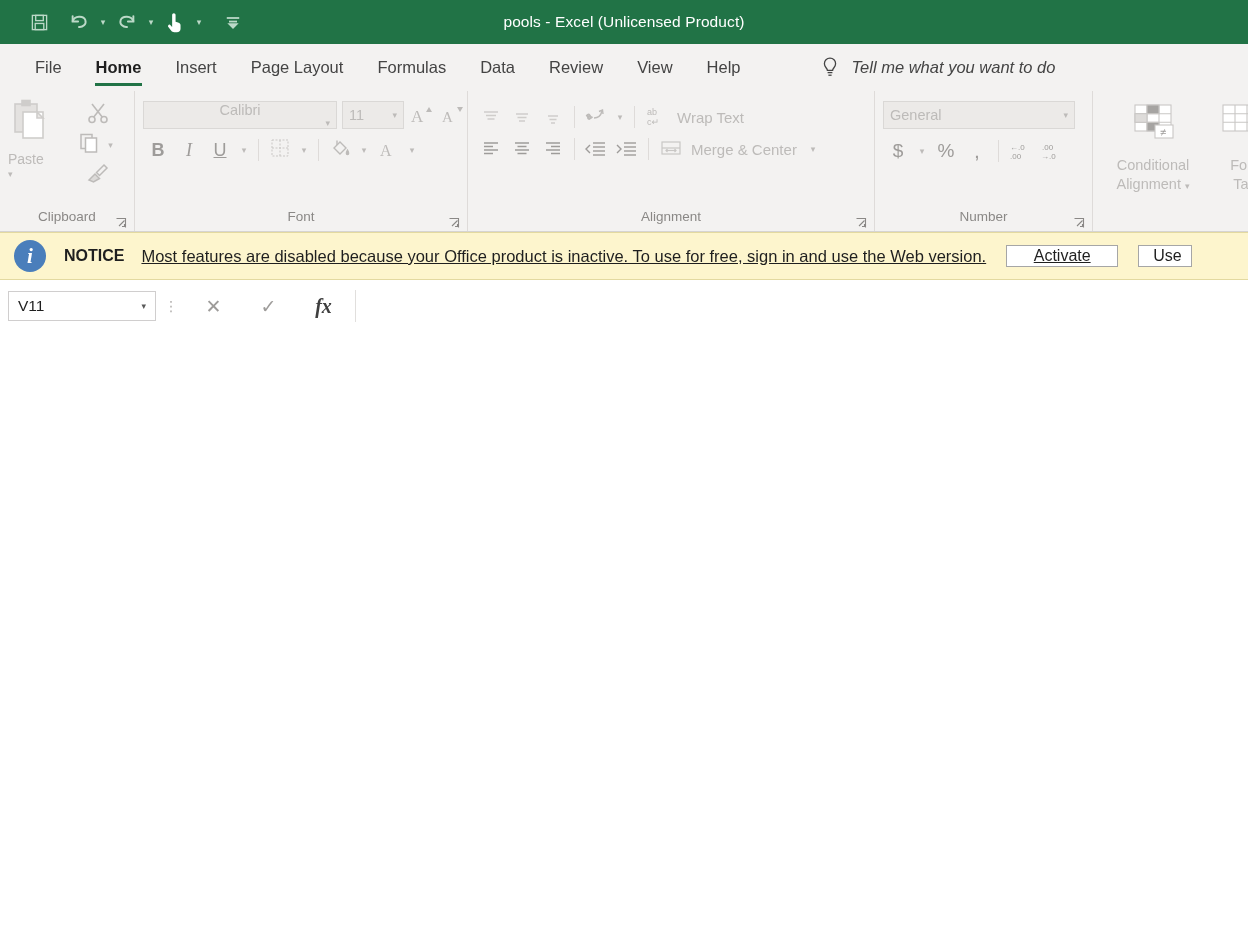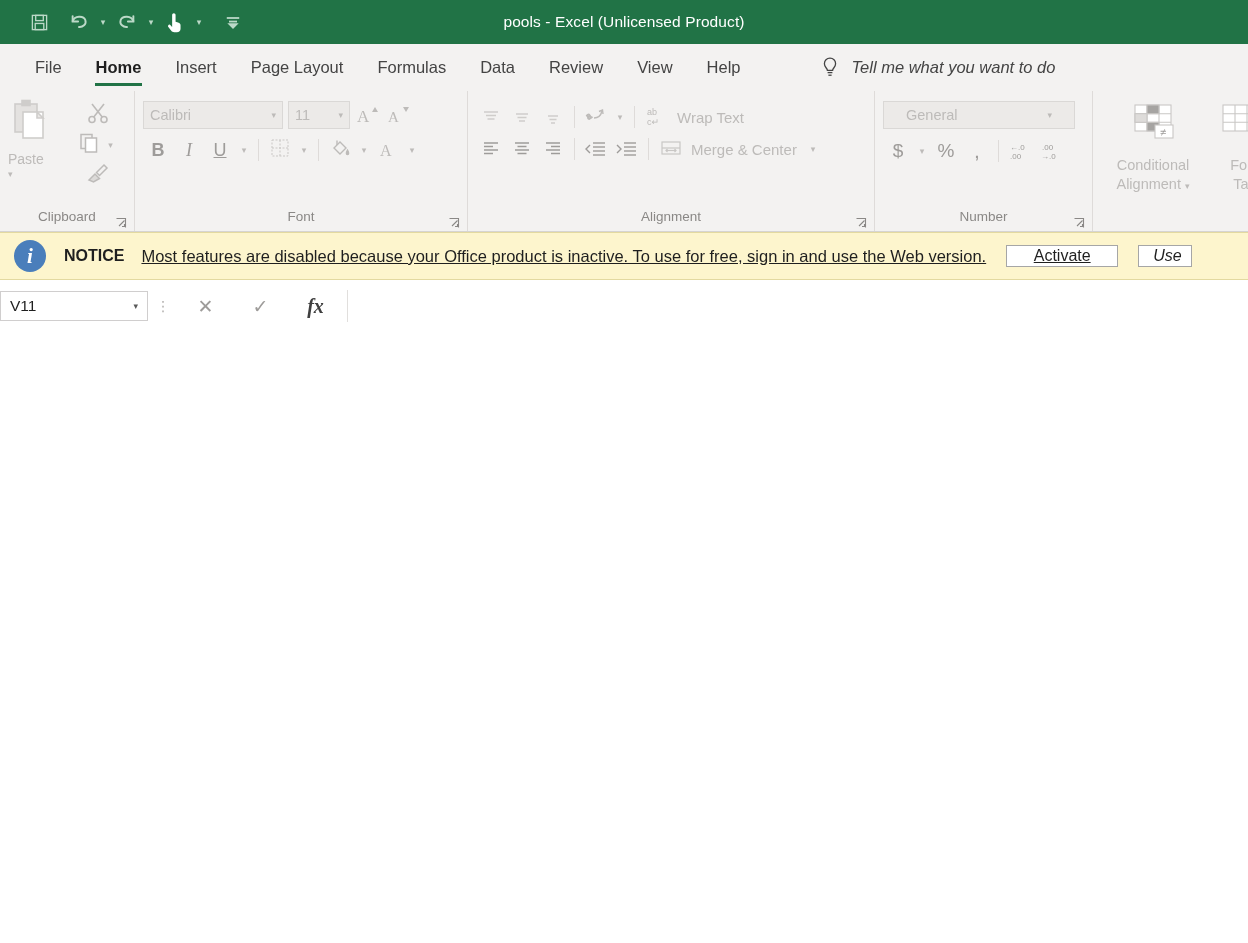--- a/index.html
+++ b/index.html
@@ -107,41 +107,41 @@
 
   
   .g-font { width: 333px; }
   .fontrow1 { display: flex; align-items: center; gap: 5px; margin-bottom: 6px; }
   .fontbox {
     height: 28px; background: #eceae8; border: 1px solid #dad8d6;
     display: flex; align-items: center; padding: 0 6px;
     color: #bdbbb9; font-size: 14.5px;
   }
   .fontbox .cv { margin-left: auto; font-size: 9px; }
-  .fb-name { width: 140px; }
+  .fb-name { width: 194px; flex-direction: column; }
   .fb-size { width: 62px; }
   .ab { width: 26px; height: 26px; display:flex; align-items:center; justify-content:center; color:#bdbbb9; }
   .fontrow2 { display: flex; align-items: center; gap: 1px; }
   .btn16 { width: 30px; height: 30px; display: flex; align-items: center; justify-content: center; color: #bdbbb9; }
   .btn16.b { font-weight: bold; font-size: 18px; color:#9e9c9a; }
   .btn16.i { font-style: italic; font-size: 18px; font-family: "Liberation Serif", serif; color:#9e9c9a; }
   .btn16.u { text-decoration: underline; font-size: 18px; color:#9e9c9a; }
   .caret-s { width: 16px; height: 30px; display:flex; align-items:center; justify-content:center; font-size: 9px; color: #bdbbb9; }
   .vline { width: 1px; height: 22px; background: #dedbd9; margin: 0 5px; }
 
   
   .g-align { width: 407px; }
   .alrow { display: flex; align-items: center; gap: 1px; height: 32px; }
   .wraptext { font-size: 15px; color: #bdbbb9; display:flex; align-items:center; gap:8px; white-space:nowrap; padding-left: 4px;}
 
   
   .g-number { width: 218px; }
   .numbox {
     width: 192px; height: 28px; background: #eceae8; border: 1px solid #dad8d6;
-    display: flex; align-items: center; padding: 0 22px; color: #bdbbb9; font-size: 14.5px;
+    display: flex; align-items: center; padding: 0 6px; color: #bdbbb9; font-size: 14.5px;
     margin-bottom: 6px;
   }
   .numbox .cv { margin-left: auto; font-size: 9px; }
 
   
   .g-styles { width: 300px; }
   .bigbtn {
     width: 104px; display: flex; flex-direction: column; align-items: center;
     color: #bdbbb9; font-size: 14.5px; line-height: 19px; text-align: center;
     padding-top: 2px;
@@ -176,21 +176,21 @@
     flex: 0 0 auto;
   }
   .notice-btn span { text-decoration: underline; }
   .notice-btn.clipped { min-width: 0; width: 54px; padding: 0 0 0 14px; justify-content: flex-start; overflow:hidden; }
 
   
   .fbar {
     height: 52px; width: 100%;
     background: #ffffff;
     display: flex; align-items: center;
-    padding: 0 0;
+    padding: 0 8px;
   }
   .namebox {
     width: 148px; height: 30px;
     border: 1px solid #d0cece; background:#ffffff;
     display: flex; align-items: center; padding: 0 9px;
     font-size: 15.5px; color: #1f1f1f;
   }
   .namebox .cv { margin-left: auto; font-size: 9px; color: #5a5a5a; }
   .fdots { width: 30px; text-align:center; color:#b0aeac; font-size: 14px; letter-spacing: 0; }
   .fbtns { display: flex; align-items: center; gap: 0; }
@@ -597,21 +597,21 @@
 </div>
 
 <div class="notice">
   <div class="info-icon">i</div>
   <div class="notice-word">NOTICE</div>
   <div class="notice-msg">Most features are disabled because your Office product is inactive. To use for free, sign in and use the Web version.</div>
   <div class="notice-btn">
     <span>Activate</span>
   </div>
   <div class="notice-btn clipped">
-    <span style="text-decoration:none;font-style:italic;">Use</span>
+    <span style="text-decoration:none;">Use</span>
   </div>
 </div>
 
 <div class="fbar">
   <div class="namebox">
     <span>V11</span>
     <span class="cv">▾</span>
   </div>
   <div class="fdots">⋮</div>
   <div class="fbtns">

